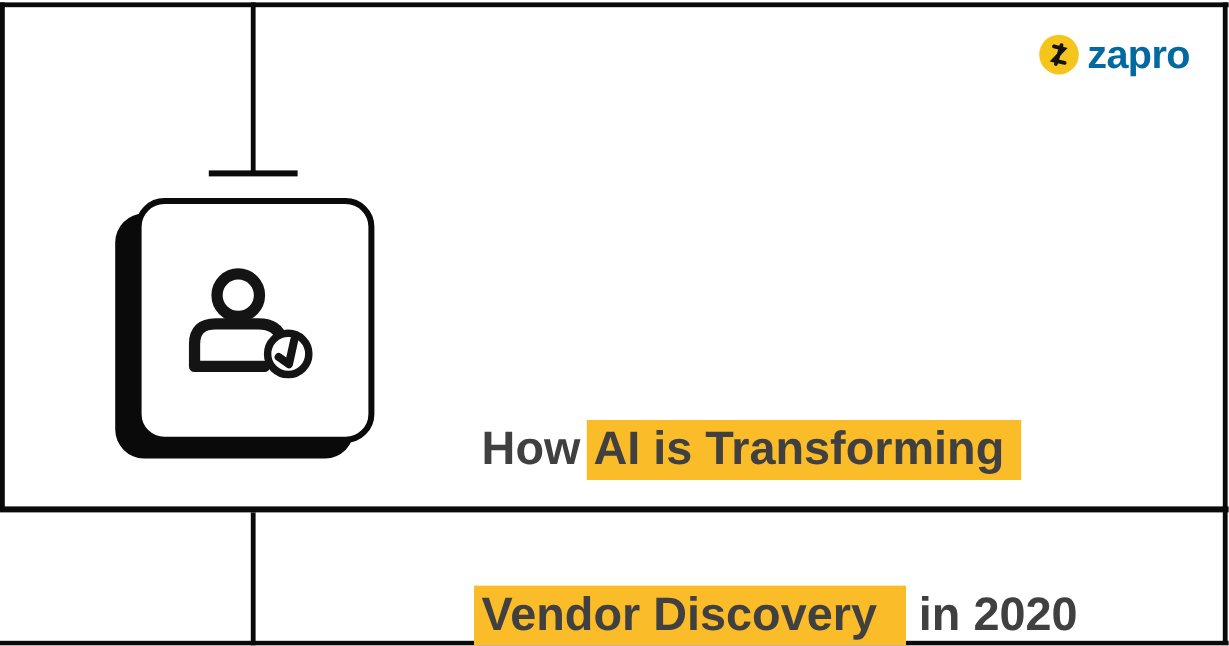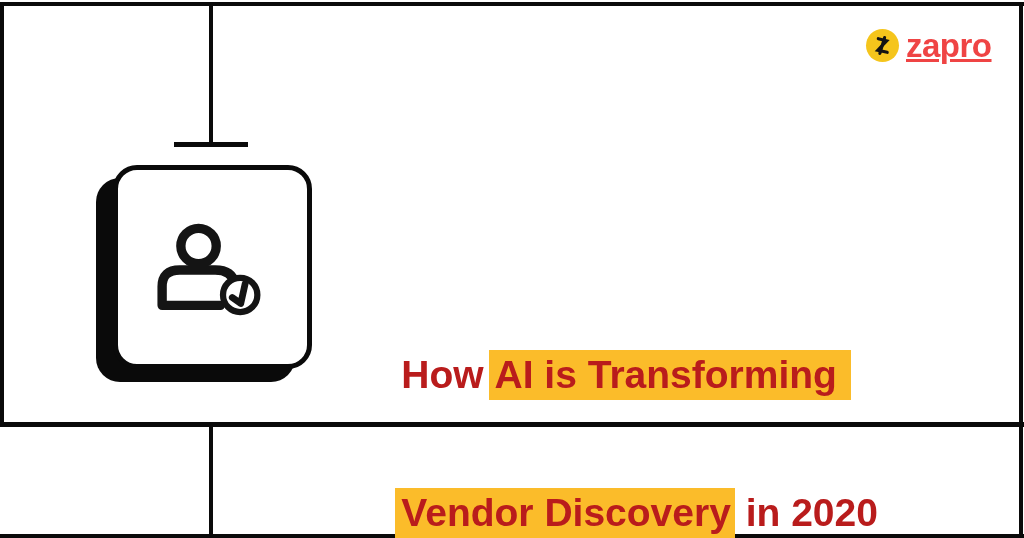--- a/index.html
+++ b/index.html
@@ -47,21 +47,21 @@
     position:absolute; left:358px; top:212px;
     font-size:39px; font-weight:bold; color:#141414;
     white-space:pre;
   }
   .hline { height:50px; line-height:50px; }
   .plain { display:inline-block; height:50px; line-height:50px; vertical-align:top; }
   .hl {
     display:inline-block; height:50px; line-height:50px; vertical-align:top;
     padding:0 14px 0 6px; margin-left:-6px;
   }
-  .hl2 { padding-right:4px; }
+  .hl2 { padding-right:24px; }
 </style>
 </head>
 <body>
 
 <div class="line line-top" style="background: rgb(10, 10, 10);"></div>
 <div class="line line-left" style="background: rgb(10, 10, 10);"></div>
 <div class="line line-right" style="background: rgb(10, 10, 10);"></div>
 <div class="line line-divider" style="background: rgb(10, 10, 10);"></div>
 <div class="line line-bottom" style="background: rgb(10, 10, 10);"></div>
 <div class="line line-plumb" style="background: rgb(10, 10, 10);"></div>
@@ -70,34 +70,34 @@
 
 <div class="logo">
   <span class="logo-circle" id="logo-circle" style="background: rgb(245, 197, 28);">
     <svg width="21" height="21" viewBox="0 0 40 40" aria-hidden="true">
       <g stroke="#131313" stroke-width="6" stroke-linecap="round" fill="none">
         <path d="M 12 7 L 28 11 L 11 29 L 29 33"></path>
         <path d="M 24 5 L 15 35"></path>
       </g>
     </svg>
   </span>
-  <span class="logo-text" style="color: #ef4444; text-decoration: underline;">zapro</span>
+  <span class="logo-text" style="color: #0369a1;">zapro</span>
 </div>
 
 <div class="card">
   <svg class="person-svg" width="118" height="102" viewBox="0 0 112 98" aria-hidden="true">
     <g fill="none" stroke="#141414" stroke-width="9" stroke-linecap="round" stroke-linejoin="round">
       <circle cx="45" cy="25" r="17"></circle>
       <path d="M 66 82 L 10 82 L 10 64 Q 10 48 27 48 L 61 48 Q 77 48 80 61"></path>
     </g>
     <circle cx="85" cy="72" r="16.5" fill="#ffffff" stroke="#141414" stroke-width="6"></circle>
     <path d="M 77 72 L 83 80 L 93 63" fill="none" stroke="#141414" stroke-width="6.5" stroke-linecap="round" stroke-linejoin="round" transform="rotate(-18 85 72)"></path>
   </svg>
 </div>
 
-<div class="heading" style="color: #b91c1c;">
+<div class="heading" style="color: #404040;">
   <div class="hline">
     <span class="plain">How </span><span class="hl" style="background: rgb(251, 188, 42);">AI is Transforming</span>
   </div>
   <div class="hline">
     <span class="hl hl2" style="background: rgb(251, 188, 42);">Vendor Discovery</span><span class="plain"> in 2020</span>
   </div>
 </div>
 
 </body></html>

